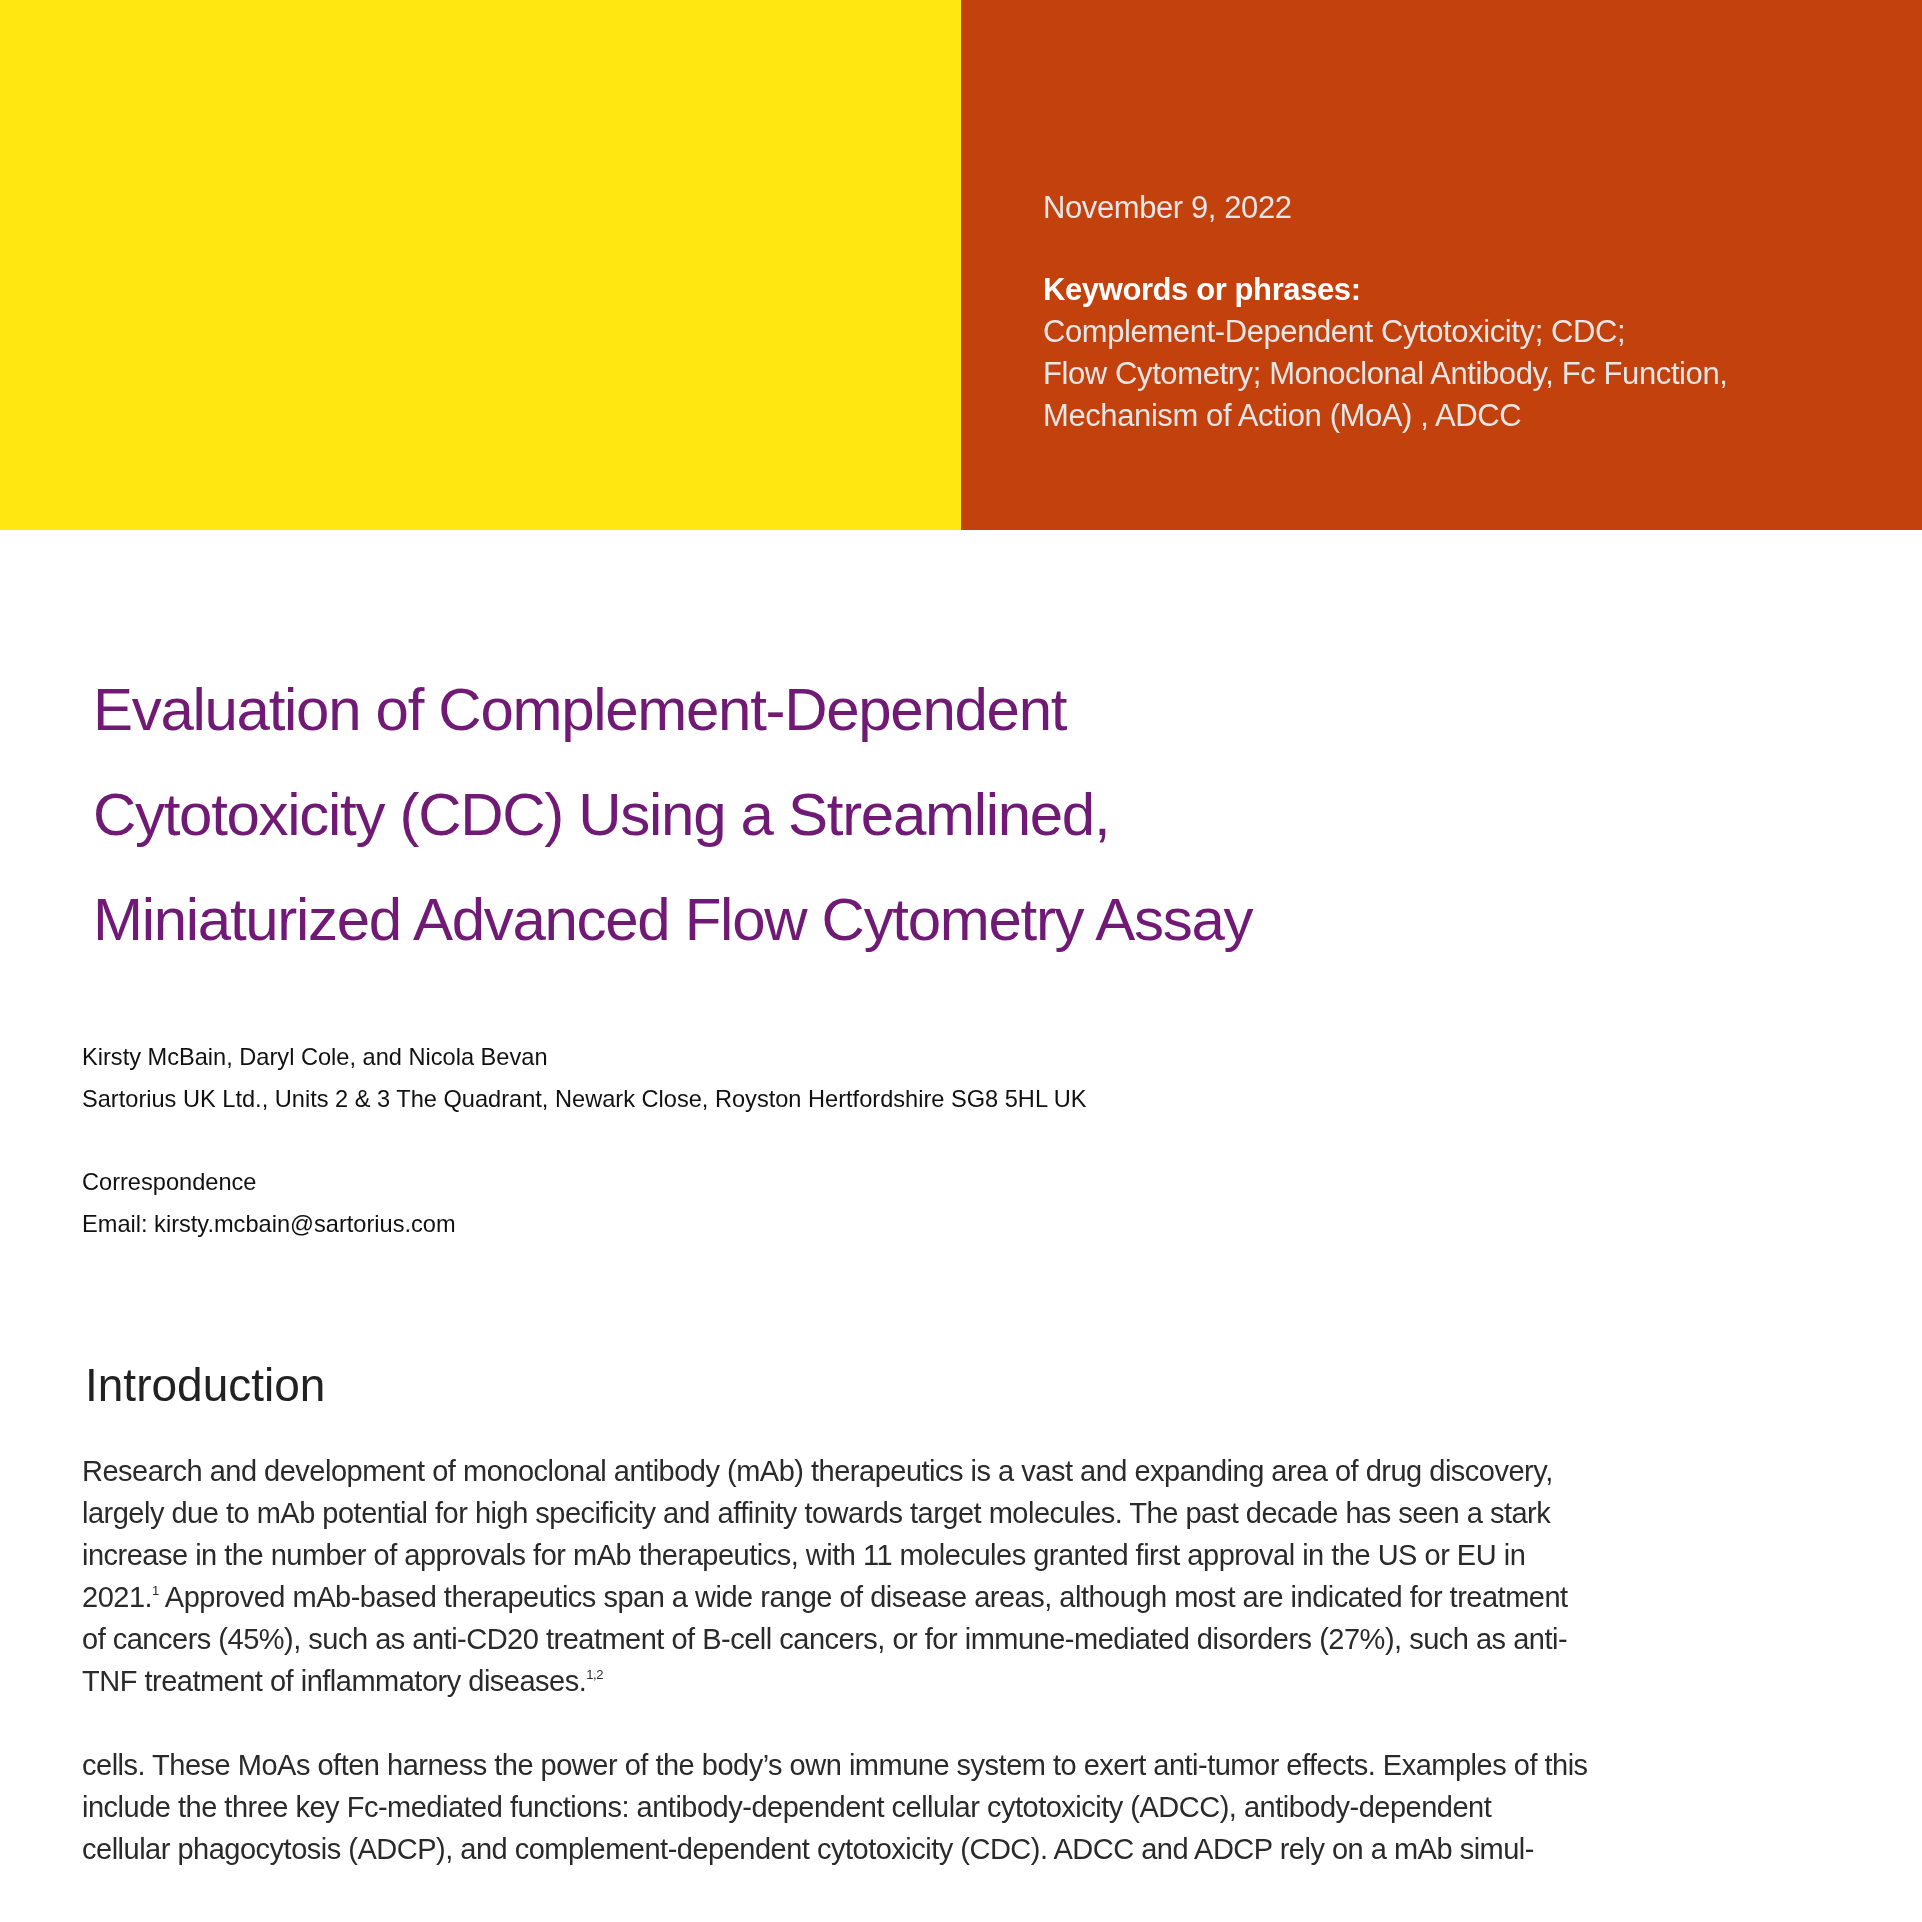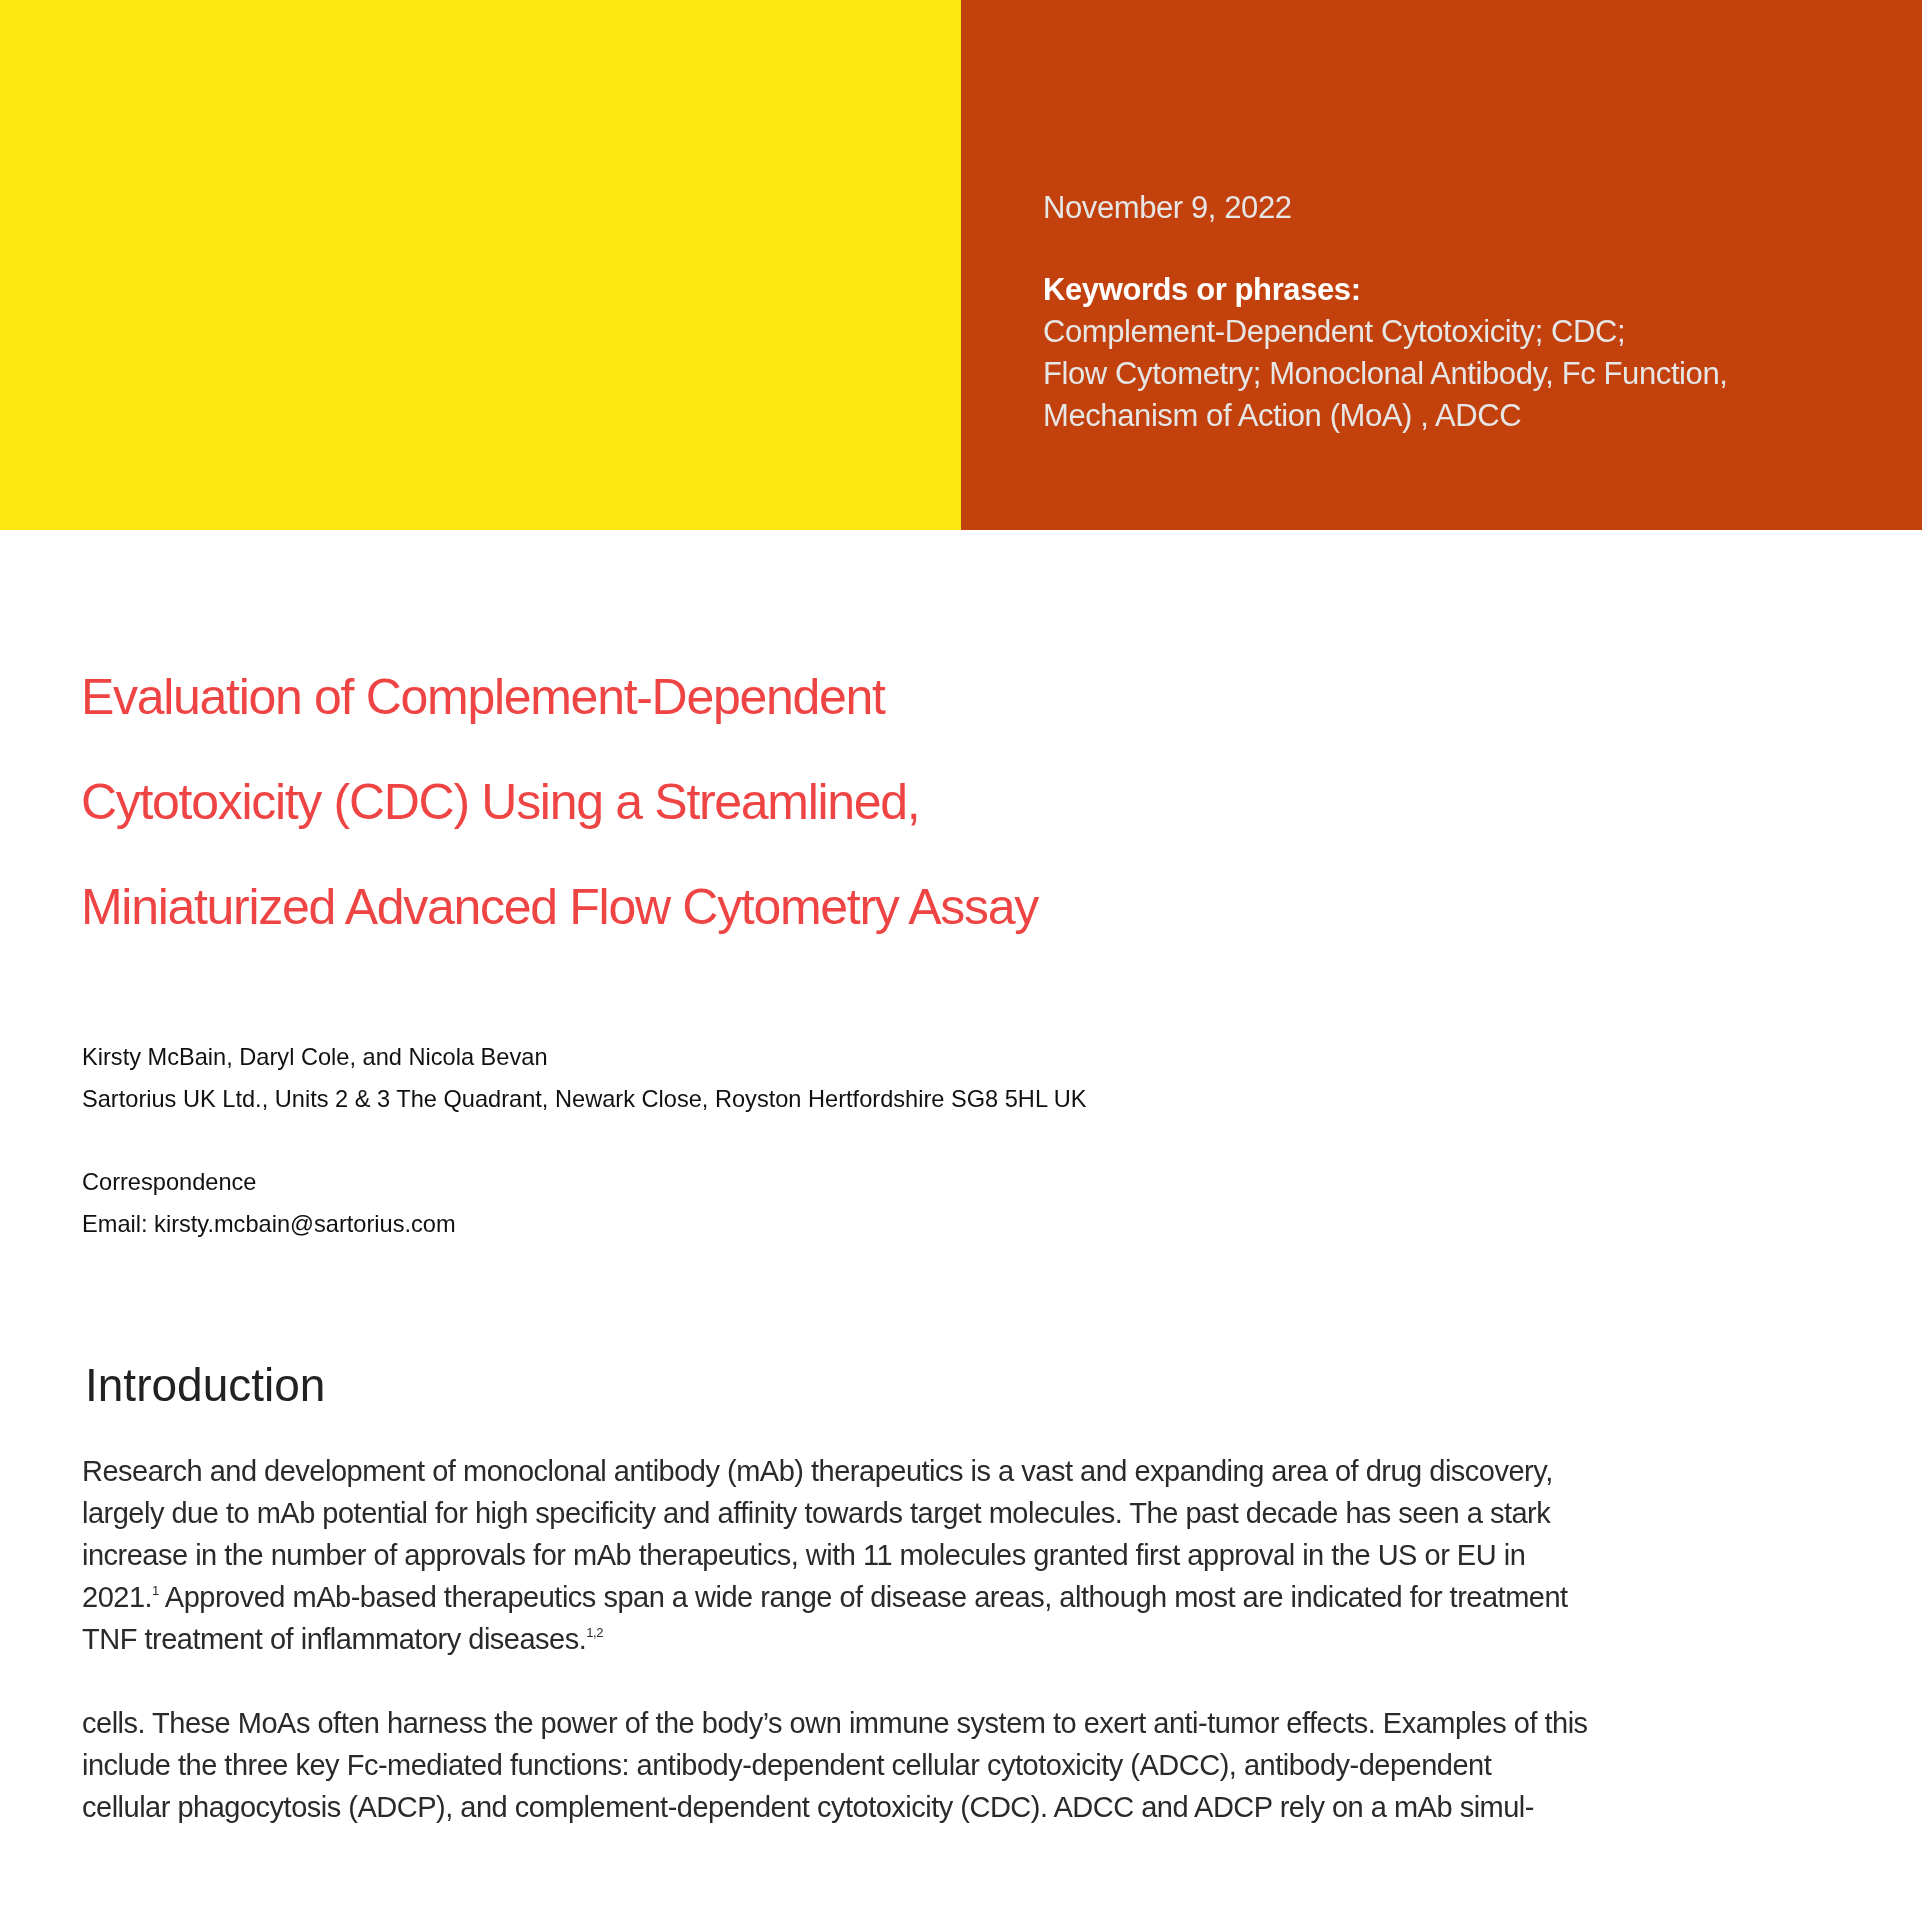--- a/index.html
+++ b/index.html
@@ -45,26 +45,26 @@
     .meta .date { margin-bottom: 40px; }
     .meta .kw-label {
       font-weight: bold;
       color: #ffffff;
     }
     .title {
       position: absolute;
       left: 81px;
       top: 645px;
       width: 1813px;
-      margin: 0;
+      margin: 12px;
       font-weight: normal;
-      font-size: 50px;
+      font-size: 60px;
       line-height: 105px;
       letter-spacing: -1.3px;
-      color: #ef4444;
+      color: #701a75;
     }
     .title span { display: block; white-space: nowrap; }
     .authors {
       position: absolute;
       left: 82px;
       top: 1036px;
       font-size: 23.6px;
       line-height: 42px;
       color: #111111;
     }
@@ -134,20 +134,21 @@
 </div>
 
 <h2 class="section-heading">Introduction</h2>
 
 <div class="body-text">
   <p>
     <span class="line">Research and development of monoclonal antibody (mAb) therapeutics is a vast and expanding area of drug discovery,</span>
     <span class="line">largely due to mAb potential for high specificity and affinity towards target molecules. The past decade has seen a stark</span>
     <span class="line">increase in the number of approvals for mAb therapeutics, with 11 molecules granted first approval in the US or EU in</span>
     <span class="line"><span>2021.</span><sup>1</sup><span> Approved mAb-based therapeutics span a wide range of disease areas, although most are indicated for treatment</span></span>
+    <span class="line">of cancers (45%), such as anti-CD20 treatment of B-cell cancers, or for immune-mediated disorders (27%), such as anti-</span>
     <span class="line"><span>TNF treatment of inflammatory diseases.</span><sup>1,2</sup></span>
   </p>
   <p>
     <span class="line">cells. These MoAs often harness the power of the body’s own immune system to exert anti-tumor effects. Examples of this</span>
     <span class="line">include the three key Fc-mediated functions: antibody-dependent cellular cytotoxicity (ADCC), antibody-dependent</span>
     <span class="line">cellular phagocytosis (ADCP), and complement-dependent cytotoxicity (CDC). ADCC and ADCP rely on a mAb simul-</span>
   </p>
 </div>
 
 

